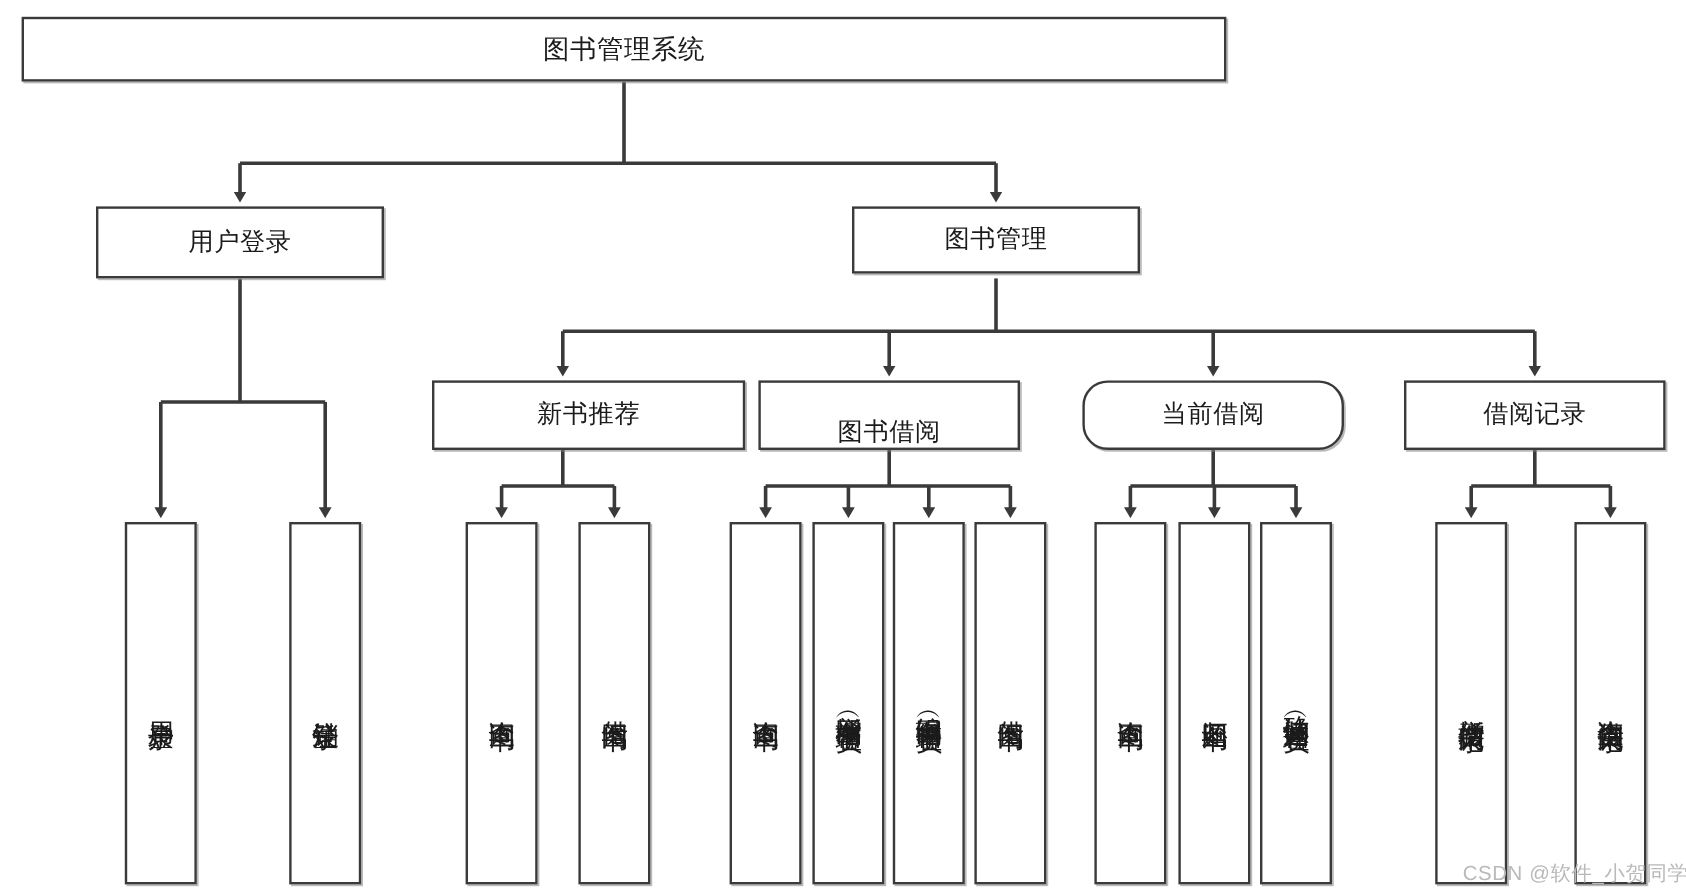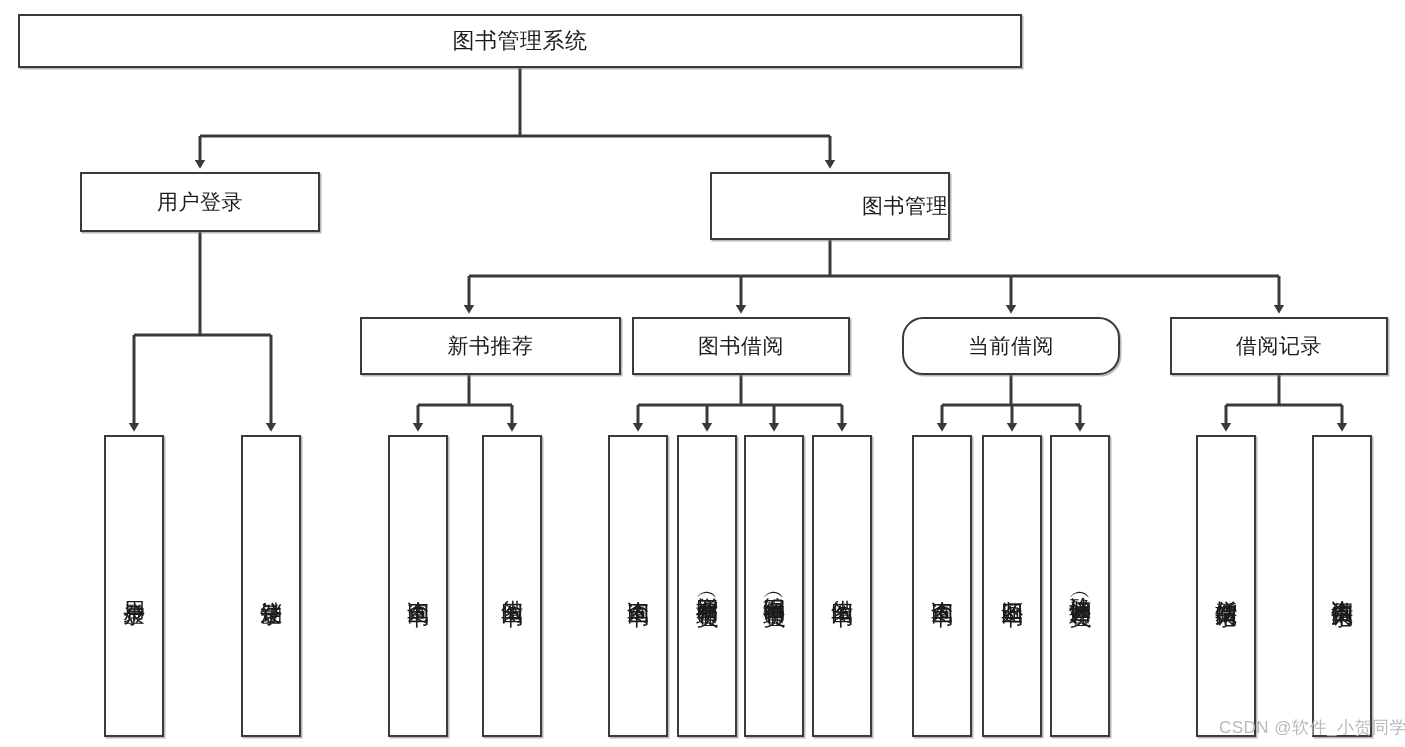--- a/index.html
+++ b/index.html
@@ -123,28 +123,28 @@
       </g>
   </svg>
 
   <div class="node root horizontal" style="left:18px; top:14px; width:1004px; height:54px;">
     <span class="node-label">图书管理系统</span>
   </div>
 
   <div class="node horizontal" style="left:80px; top:172px; width:240px; height:60px;">
     <span class="node-label">用户登录</span>
   </div>
-  <div class="node horizontal" style="left:710px; top:172px; width:240px; height:68px;justify-content:flex-end;">
+  <div class="node horizontal" style="left:710px; top:172px; width:240px; height:56px;">
     <span class="node-label">图书管理</span>
   </div>
 
   <div class="node horizontal" style="left:360px; top:317px; width:261px; height:58px;">
     <span class="node-label">新书推荐</span>
   </div>
-  <div class="node horizontal" style="left:632px; top:317px; width:218px; height:58px;">
+  <div class="node horizontal" style="left:632px; top:317px; width:218px; height:58px;align-items:flex-end;">
     <span class="node-label">图书借阅</span>
   </div>
   <div class="node horizontal" style="left:902px; top:317px; width:218px; height:58px;border-radius:21px;">
     <span class="node-label">当前借阅</span>
   </div>
   <div class="node horizontal" style="left:1170px; top:317px; width:218px; height:58px;">
     <span class="node-label">借阅记录</span>
   </div>
 
   <div class="node vertical" style="left:104px; top:435px; width:60px; height:302px;">

